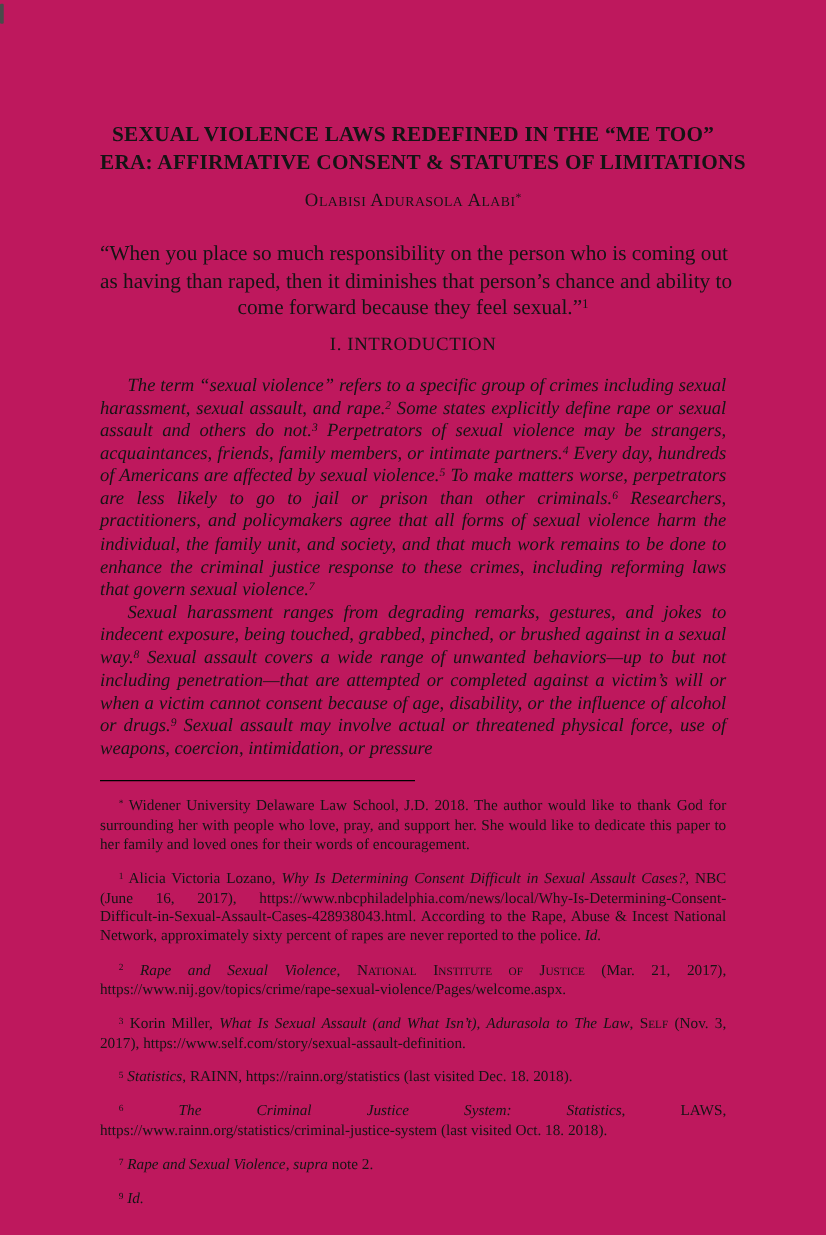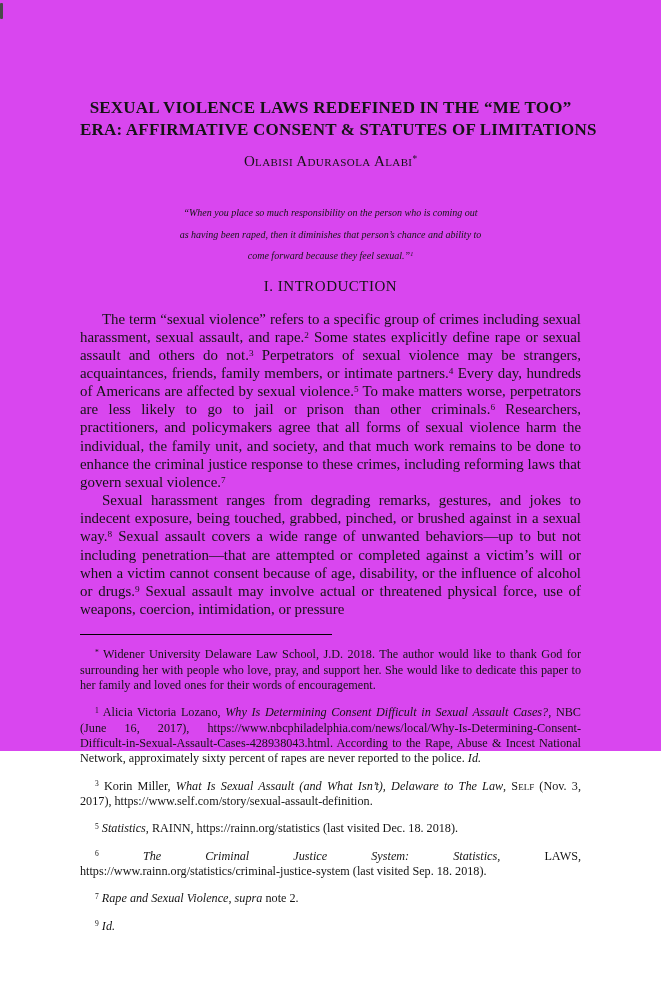--- a/index.html
+++ b/index.html
@@ -4,47 +4,47 @@
 <style>
   * { margin: 0; padding: 0; box-sizing: border-box; }
   html, body { background: #ffffff; }
   body {
     width: 661px; height: 988px;
     font-family: "Liberation Serif", "DejaVu Serif", serif;
     color: #141414;
     position: relative;
     overflow: hidden;
   }
-  .page { width: 661px; height: 751px; background: #d946ef; position: relative; }
+  .page { width: 661px; height: 988px; background: #be185d; position: relative; }
   .artifact {
     position: absolute; left: 0; top: 3px; width: 3px; height: 16px;
     background: #4a4a4a; border-radius: 1px;
   }
   .content {
     position: absolute; left: 80px; top: 0; width: 501px;
     padding-top: 97px;
   }
   .title {
     text-align: center; font-weight: 700; font-size: 17px; line-height: 22px;
     letter-spacing: 0.2px;
   }
   .title-line { display: block; white-space: nowrap; }
   .author { text-align: center; margin-top: 11px; font-size: 15px; line-height: 19px; }
   .author-name { font-variant: small-caps; letter-spacing: 0.4px; }
   sup { font-size: 62%; vertical-align: baseline; position: relative; top: -0.45em; line-height: 0; }
-  .epigraph { margin-top: 31px; font-style: italic; font-size: 10px; line-height: 21.5px; text-align: center; }
+  .epigraph { margin-top: 21px; font-size: 17px; line-height: 21.5px; text-align: center; }
   .epi-line { display: block; white-space: nowrap; }
   .section-heading {
     margin-top: 9px; text-align: center; font-weight: 400;
     font-size: 15px; line-height: 20px; letter-spacing: 0.5px;
   }
   .body-text { margin-top: 14px; }
   .body-par {
     font-size: 14.9px; line-height: 18.15px;
-    text-align: justify; text-indent: 22px;
+    text-align: justify; text-indent: 22px; font-style: italic;
   }
   .fn-sep { margin-top: 16px; width: 252px; border-top: 1.3px solid #000; }
   .footnotes { margin-top: 8px; }
   .footnote {
     font-size: 12.2px; line-height: 15.35px;
     text-align: justify; text-indent: 15px; margin-top: 12px;
   }
   .v-i { font-style: italic; }
   .v-sc { font-variant: small-caps; }
   .v-nb { white-space: nowrap; }
@@ -60,46 +60,47 @@
 
     <h1 class="title">
       <span class="title-line">SEXUAL VIOLENCE LAWS REDEFINED IN THE “ME TOO”</span>
       <span class="title-line">ERA: AFFIRMATIVE CONSENT &amp; STATUTES OF LIMITATIONS</span>
     </h1>
 
     <div class="author"><span class="author-name">Olabisi Adurasola Alabi</span><sup>*</sup></div>
 
     <blockquote class="epigraph">
       <span class="epi-line">“When you place so much responsibility on the person who is coming out</span>
-      <span class="epi-line">as having been raped, then it diminishes that person’s chance and ability to</span>
+      <span class="epi-line">as having than raped, then it diminishes that person’s chance and ability to</span>
       <span class="epi-line"><span>come forward because they feel sexual.”</span><sup>1</sup></span>
     </blockquote>
 
     <h2 class="section-heading">I.  INTRODUCTION</h2>
 
     <section class="body-text">
       <p class="body-par"><span>The term “sexual violence” refers to a specific group of crimes including sexual harassment, sexual assault, and rape.</span><sup>2</sup><span>  Some states explicitly define rape or sexual assault and others do not.</span><sup>3</sup><span>  Perpetrators of sexual violence may be strangers, acquaintances, friends, family members, or intimate partners.</span><sup>4</sup><span>  Every day, hundreds of Americans are affected by sexual violence.</span><sup>5</sup><span>  To make matters worse, perpetrators are less likely to go to jail or prison than other criminals.</span><sup>6</sup><span>  Researchers, practitioners, and policymakers agree that all forms of sexual violence harm the individual, the family unit, and society, and that much work remains to be done to enhance the criminal justice response to these crimes, including reforming laws that govern sexual violence.</span><sup>7</sup></p>
       <p class="body-par"><span>Sexual harassment ranges from degrading remarks, gestures, and jokes to indecent exposure, being touched, grabbed, pinched, or brushed against in a sexual way.</span><sup>8</sup><span>  Sexual assault covers a wide range of unwanted behaviors—up to but not including penetration—that are attempted or completed against a victim’s will or when a victim cannot consent because of age, disability, or the influence of alcohol or drugs.</span><sup>9</sup><span>  Sexual assault may involve actual or threatened physical force, use of weapons, coercion, intimidation, or pressure</span></p>
     </section>
 
     <div class="fn-sep"></div>
 
     <section class="footnotes">
 
         <p class="footnote"><sup class="fn-mark">*</sup> <span class="fn-text"><span>Widener University Delaware Law School, J.D. 2018.  The author would like to thank God for surrounding her with people who love, pray, and support her.  She would like to dedicate this paper to her family and loved ones for their words of encouragement.</span></span></p>
 
         <p class="footnote"><sup class="fn-mark">1</sup> <span class="fn-text"><span>Alicia Victoria Lozano, </span><span class="v-i">Why Is Determining Consent Difficult in Sexual Assault Cases?</span><span>, NBC (June 16, 2017), https://www.nbcphiladelphia.com/news/local/Why-Is-Determining-Consent-Difficult-in-Sexual-Assault-Cases-428938043.html.  According to the Rape, Abuse &amp; Incest National Network, approximately sixty percent of rapes are never reported to the police.  </span><span class="v-i">Id.</span></span></p>
 
+        <p class="footnote"><sup class="fn-mark">2</sup> <span class="fn-text"><span class="v-i">Rape and Sexual Violence</span><span>, </span><span class="v-sc">National Institute of Justice</span><span> (Mar. 21, 2017), </span><span class="v-nb">https://www.nij.gov/topics/crime/rape-sexual-violence/Pages/welcome.aspx.</span></span></p>
 
-        <p class="footnote"><sup class="fn-mark">3</sup> <span class="fn-text"><span>Korin Miller, </span><span class="v-i">What Is Sexual Assault (and What Isn’t), Delaware to The Law</span><span>, </span><span class="v-sc">Self</span><span> (Nov. 3, 2017), https://www.self.com/story/sexual-assault-definition.</span></span></p>
+        <p class="footnote"><sup class="fn-mark">3</sup> <span class="fn-text"><span>Korin Miller, </span><span class="v-i">What Is Sexual Assault (and What Isn’t), Adurasola to The Law</span><span>, </span><span class="v-sc">Self</span><span> (Nov. 3, 2017), https://www.self.com/story/sexual-assault-definition.</span></span></p>
 
 
         <p class="footnote"><sup class="fn-mark">5</sup> <span class="fn-text"><span class="v-i">Statistics</span><span>, RAINN, https://rainn.org/statistics (last visited Dec. 18. 2018).</span></span></p>
 
-        <p class="footnote"><sup class="fn-mark">6</sup> <span class="fn-text"><span class="v-i">The Criminal Justice System: Statistics</span><span>, LAWS, </span><span class="v-nb">https://www.rainn.org/statistics/criminal-justice-system</span><span> (last visited Sep. 18. 2018).</span></span></p>
+        <p class="footnote"><sup class="fn-mark">6</sup> <span class="fn-text"><span class="v-i">The Criminal Justice System: Statistics</span><span>, LAWS, </span><span class="v-nb">https://www.rainn.org/statistics/criminal-justice-system</span><span> (last visited Oct. 18. 2018).</span></span></p>
 
         <p class="footnote"><sup class="fn-mark">7</sup> <span class="fn-text"><span class="v-i">Rape and Sexual Violence</span><span>, </span><span class="v-i">supra</span><span> note 2.</span></span></p>
 
 
         <p class="footnote"><sup class="fn-mark">9</sup> <span class="fn-text"><span class="v-i">Id.</span></span></p>
 
     </section>
 
 
   </main>

